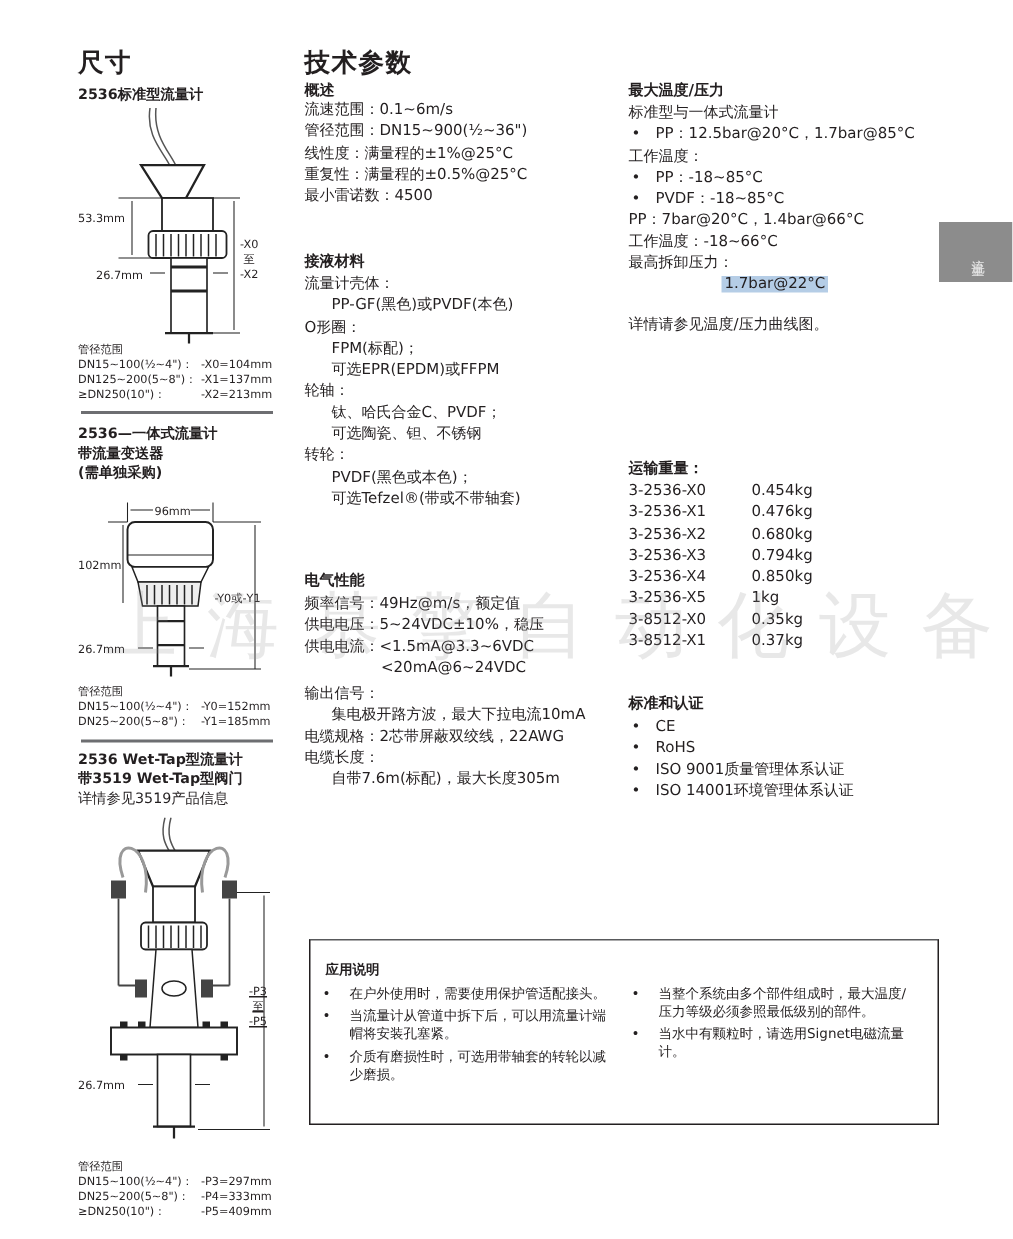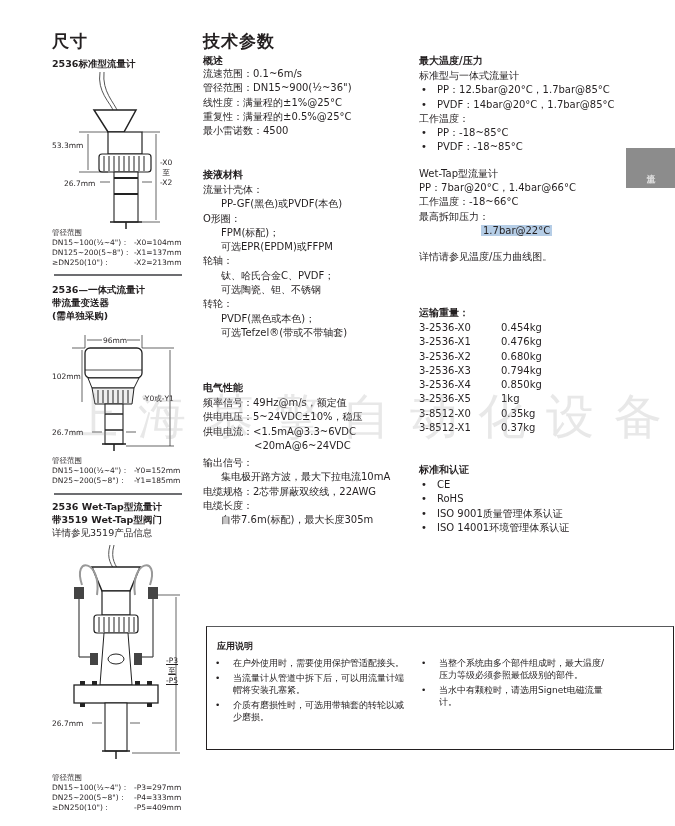--- a/index.html
+++ b/index.html
@@ -21,21 +21,21 @@
 
   .weights .w-row { display: flex; font-size: 10px; line-height: 14.3px; }
   .weights .w-row .code { width: 82px; }
 
   .sidetab { position: absolute; left: 626px; top: 148px; width: 49px; height: 40px; background: #8c8c8c;
              color: #e6e6e6; font-size: 9px; display: flex; align-items: center; justify-content: center;
              writing-mode: vertical-rl; letter-spacing: 2px; }
 
   .highlight { background: #b5cde6; padding: 0 2px; margin-left: 47px; }
 
-  .notes-box { position: absolute; left: 206px; top: 626px; width: 468px; height: 124px;
+  .notes-box { position: absolute; left: 206px; top: 626px; width: 420px; height: 124px;
                border: 1.5px solid #231f20; border-top-color: #58595b; }
   .notes-title { position: absolute; left: 10px; top: 13px; font-size: 9px; font-weight: bold; }
   .notes-list { position: absolute; font-size: 9px; line-height: 12px; }
   .notes-list .bullet { padding-left: 22px; margin-bottom: 3px; white-space: normal; }
   .notes-list .bullet::before { left: 4px; }
 
   .watermark { position: absolute; left: 70px; top: 385px; font-size: 48px; color: rgba(150,150,150,0.22);
                letter-spacing: 20px; white-space: nowrap; pointer-events: none; font-weight: normal; }
 </style>
 </head>
@@ -258,25 +258,23 @@
   <div class="txt indent">集电极开路方波，最大下拉电流10mA</div>
   <div class="txt">电缆规格：2芯带屏蔽双绞线，22AWG</div>
   <div class="txt">电缆长度：</div>
   <div class="txt indent">自带7.6m(标配)，最大长度305m</div>
 </div>
 
 <div class="abs" style="left:419px;top:54px;">
   <div class="h-sub" style="margin-bottom:2px;">最大温度/压力</div>
   <div class="txt">标准型与一体式流量计</div>
   <div class="txt bullet">PP：12.5bar@20°C，1.7bar@85°C</div>
-  <div class="txt bullet">PVDF：14bar@20°C，1.7bar@85°C</div>
   <div class="txt">工作温度：</div>
   <div class="txt bullet">PP：-18~85°C</div>
   <div class="txt bullet">PVDF：-18~85°C</div>
-  <div class="txt" style="margin-top:12px;">Wet-Tap型流量计</div>
   <div class="txt">PP：7bar@20°C，1.4bar@66°C</div>
   <div class="txt">工作温度：-18~66°C</div>
   <div class="txt">最高拆卸压力：</div>
   <div class="txt" style="padding-left:15px;"><span class="highlight">1.7bar@22°C</span></div>
   <div class="txt" style="margin-top:12px;">详情请参见温度/压力曲线图。</div>
 </div>
 
 <div class="abs weights" style="left:419px;top:306px;">
   <div class="h-sub" style="margin-bottom:2px;">运输重量：</div>
   <div class="w-row">

